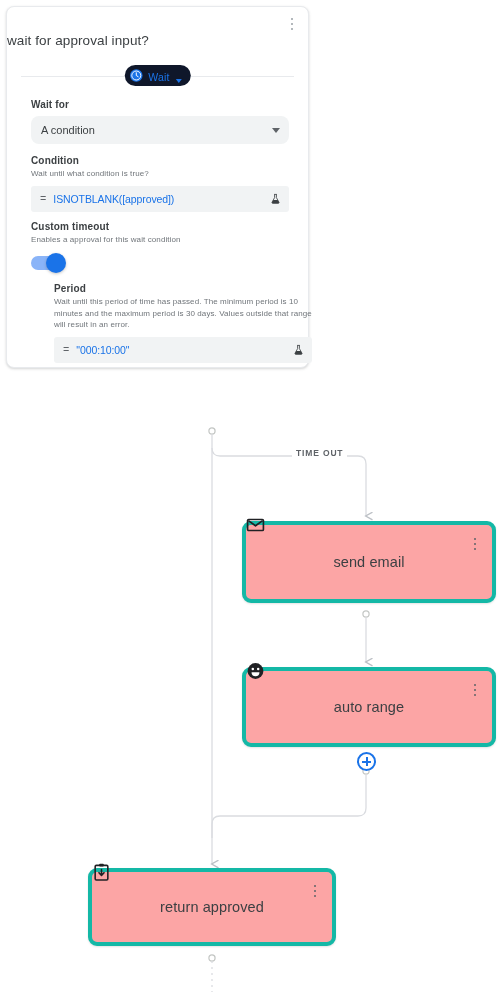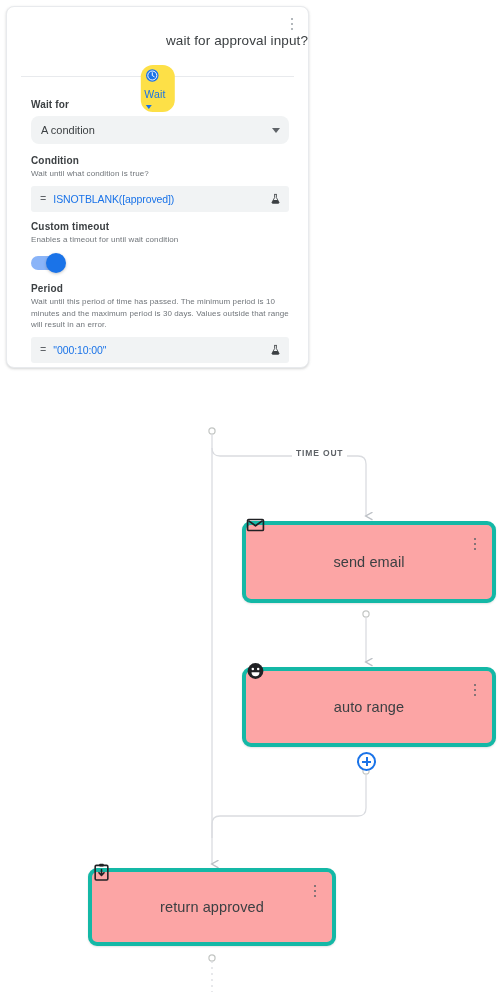--- a/index.html
+++ b/index.html
@@ -26,35 +26,34 @@
   .card-kebab {
     position: absolute; right: 8px; top: 6px;
     width: 16px; height: 22px;
     display: flex; flex-direction: column; align-items: center; justify-content: center;
     gap: 2.5px; cursor: pointer;
   }
   .card-kebab i { display:block; width: 2.6px; height: 2.6px; border-radius: 50%; background: #9aa0a6; }
 
   .card-title {
     position: absolute; left: 0; top: 26px; width: 100%;
-    text-align: right;
+    text-align: left;
     font-size: 13.5px; color: #3c4043; font-weight: 400;
     letter-spacing: .1px;
   }
   .card-divider {
     position: absolute; left: 14px; right: 14px; top: 69px;
     height: 1px; background: #e8eaed;
   }
   .type-chip {
     position: absolute; left: 50%; top: 58px; transform: translateX(-50%);
-    display: flex; align-items: flex-start; gap: 5px;
-    background: #fde047; border-radius: 12px;
+    display: flex; align-items: flex-end; gap: 5px;
+    background: #0f172a; border-radius: 12px;
     padding: 3px 9px 3px 4px;
     cursor: pointer;
-    flex-direction: column;
   }
   .chip-icon { width: 15px; height: 15px; display:block; }
   .chip-label { font-size: 10.5px; color: #1a73e8; font-weight: 500; letter-spacing:.2px;}
   .chip-caret {
     width:0;height:0;border-left:3.5px solid transparent;border-right:3.5px solid transparent;
     border-top:4.5px solid #1a73e8; margin-left:1px;
   }
 
   .field-group { position: absolute; left: 24px; width: 258px; }
   .field-label { font-size: 10px; color: #3c4043; font-weight: 700; letter-spacing:.15px; }
@@ -189,27 +188,27 @@
         <span class="formula-text">ISNOTBLANK([approved])</span>
         <svg class="flask-icon" viewBox="0 0 24 24">
           <path d="M9 2h6M10 2v7L4.5 19a1.6 1.6 0 0 0 1.4 2.4h12.2A1.6 1.6 0 0 0 19.5 19L14 9V2" fill="none" stroke="#3c4043" stroke-width="1.8" stroke-linejoin="round"></path>
           <path d="M7.2 14.4h9.6L19.5 19a1.6 1.6 0 0 1-1.4 2.4H5.9A1.6 1.6 0 0 1 4.5 19z" fill="#3c4043"></path>
         </svg>
       </div>
     </div>
 
     <div class="field-group" style="top:214px;">
       <div class="field-label">Custom timeout</div>
-      <div class="field-sub">Enables a timeout for until wait condition</div>
+      <div class="field-sub">Enables a approval for this wait condition</div>
       <div class="toggle">
         <span class="knob"></span>
       </div>
     </div>
 
-    <div class="field-group" style="top:276px;">
+    <div class="field-group" style="top:276px;margin-left:23px;">
       <div class="field-label">Period</div>
       <div class="field-sub">Wait until this period of time has passed. The minimum period is 10 minutes and the maximum period is 30 days. Values outside that range will result in an error.</div>
       <div class="formula-box">
         <span class="formula-eq">=</span>
         <span class="formula-text">"000:10:00"</span>
         <svg class="flask-icon" viewBox="0 0 24 24">
           <path d="M9 2h6M10 2v7L4.5 19a1.6 1.6 0 0 0 1.4 2.4h12.2A1.6 1.6 0 0 0 19.5 19L14 9V2" fill="none" stroke="#3c4043" stroke-width="1.8" stroke-linejoin="round"></path>
           <path d="M7.2 14.4h9.6L19.5 19a1.6 1.6 0 0 1-1.4 2.4H5.9A1.6 1.6 0 0 1 4.5 19z" fill="#3c4043"></path>
         </svg>
       </div>

